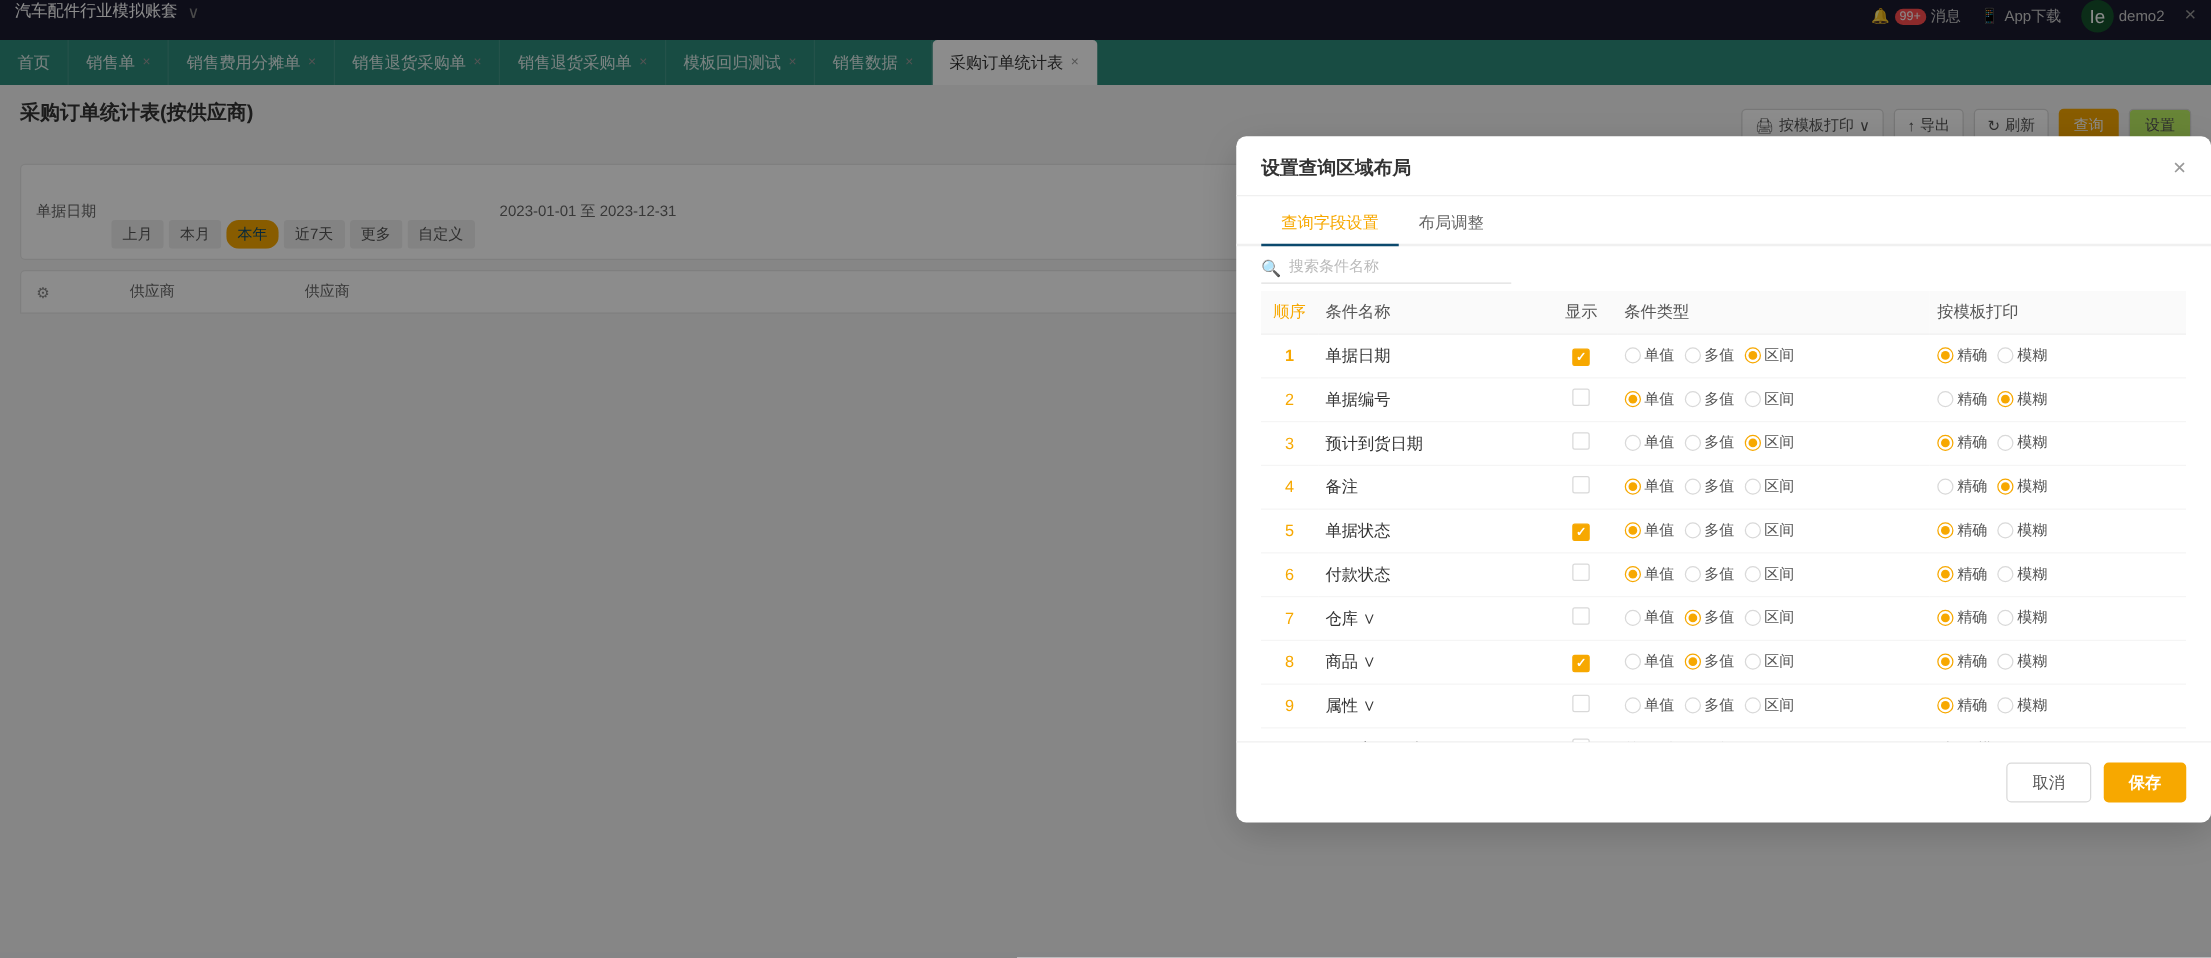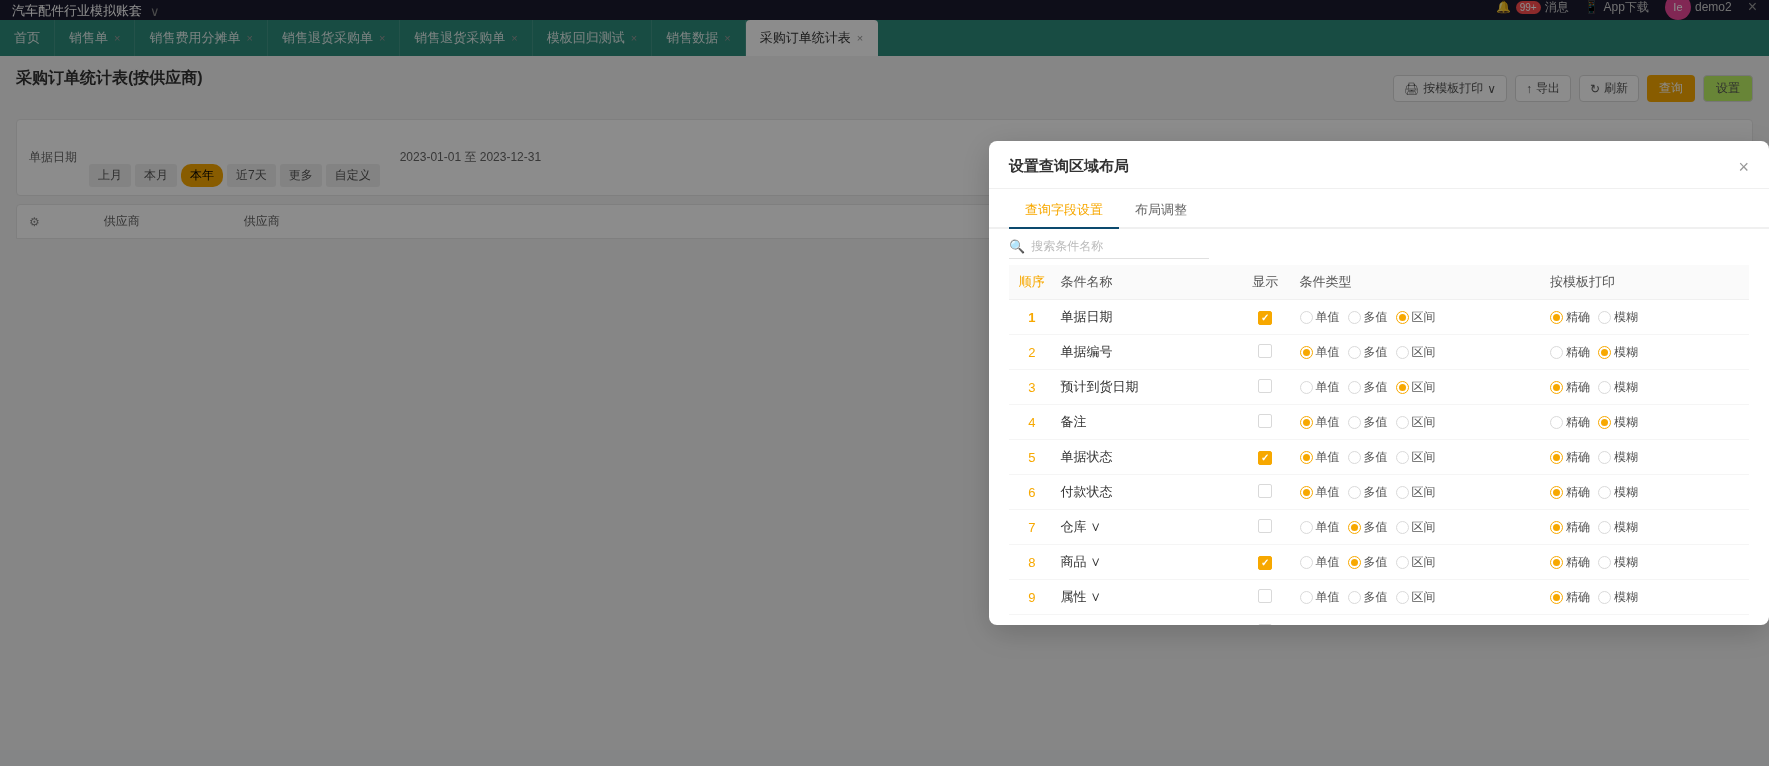--- a/index.html
+++ b/index.html
@@ -1,33 +1,33 @@
 <!DOCTYPE html>
 <html><head>
   <meta charset="utf-8">
   <style>
     * { box-sizing: border-box; margin: 0; padding: 0; }
     body { font-family: 'Microsoft YaHei', Arial, sans-serif; font-size: 13px; background: #f0f2f5; overflow: hidden; }
 
     
     .top-navbar {
-      height: 20px;
+      height: 32px;
       background: #1a1a2e;
       display: flex;
-      align-items: flex-end;
+      align-items: flex-start;
       justify-content: space-between;
       padding: 0 12px;
       color: #ccc;
     }
     .top-navbar-left { display: flex; align-items: center; gap: 8px; }
     .top-navbar-brand { color: #fff; font-size: 13px; }
     .top-navbar-right { display: flex; align-items: center; gap: 16px; }
     .top-navbar-right .nav-item { display: flex; align-items: center; gap: 4px; color: #ccc; font-size: 12px; cursor: pointer; }
     .badge { background: #ff4d4f; color: #fff; font-size: 10px; padding: 1px 4px; border-radius: 8px; }
-    .avatar { width: 26px; height: 26px; border-radius: 50%; background: #ec4899; display: flex; align-items: center; justify-content: center; color: #fff; font-size: 11px; }
+    .avatar { width: 26px; height: 26px; border-radius: 50%; background: #14532d; display: flex; align-items: center; justify-content: center; color: #fff; font-size: 15px; }
     .close-x { color: #999; cursor: pointer; font-size: 16px; }
 
     
     .tab-bar {
       height: 36px;
       background: #2d8a7a;
       display: flex;
       align-items: center;
       padding: 0 0;
     }
@@ -68,21 +68,21 @@
       border-radius: 4px;
       padding: 8px 12px;
       margin-bottom: 8px;
       display: flex;
       align-items: center;
       gap: 12px;
       font-size: 12px;
     }
     .filter-label { color: #666; }
     .filter-btn { padding: 2px 8px; border-radius: 3px; cursor: pointer; border: 1px solid transparent; font-size: 12px; margin-top: 36px; }
-    .filter-btn.active { background: #f7a800; color: #000000; border-radius: 10px; font-family: Liberation Serif, serif; }
+    .filter-btn.active { background: #f7a800; color: #0c4a6e; border-radius: 10px; font-family: Liberation Serif, serif; }
     .filter-btn:not(.active) { color: #555; }
 
     
     .table-header {
       background: #fff;
       border: 1px solid #e8e8e8;
       border-radius: 4px 4px 0 0;
       display: flex;
       align-items: center;
       padding: 8px 12px;
@@ -628,14 +628,18 @@
                 <label class="radio-item">精确</label>
                 <label class="radio-item">模糊</label>
               </div>
             </td>
           </tr>
 
         </tbody>
       </table>
     </div>
 
+    <div class="dialog-footer">
+      <button class="btn-cancel">取消</button>
+      <button class="btn-save">保存</button>
+    </div>
   </div>
 </div>
 
 </body></html>

